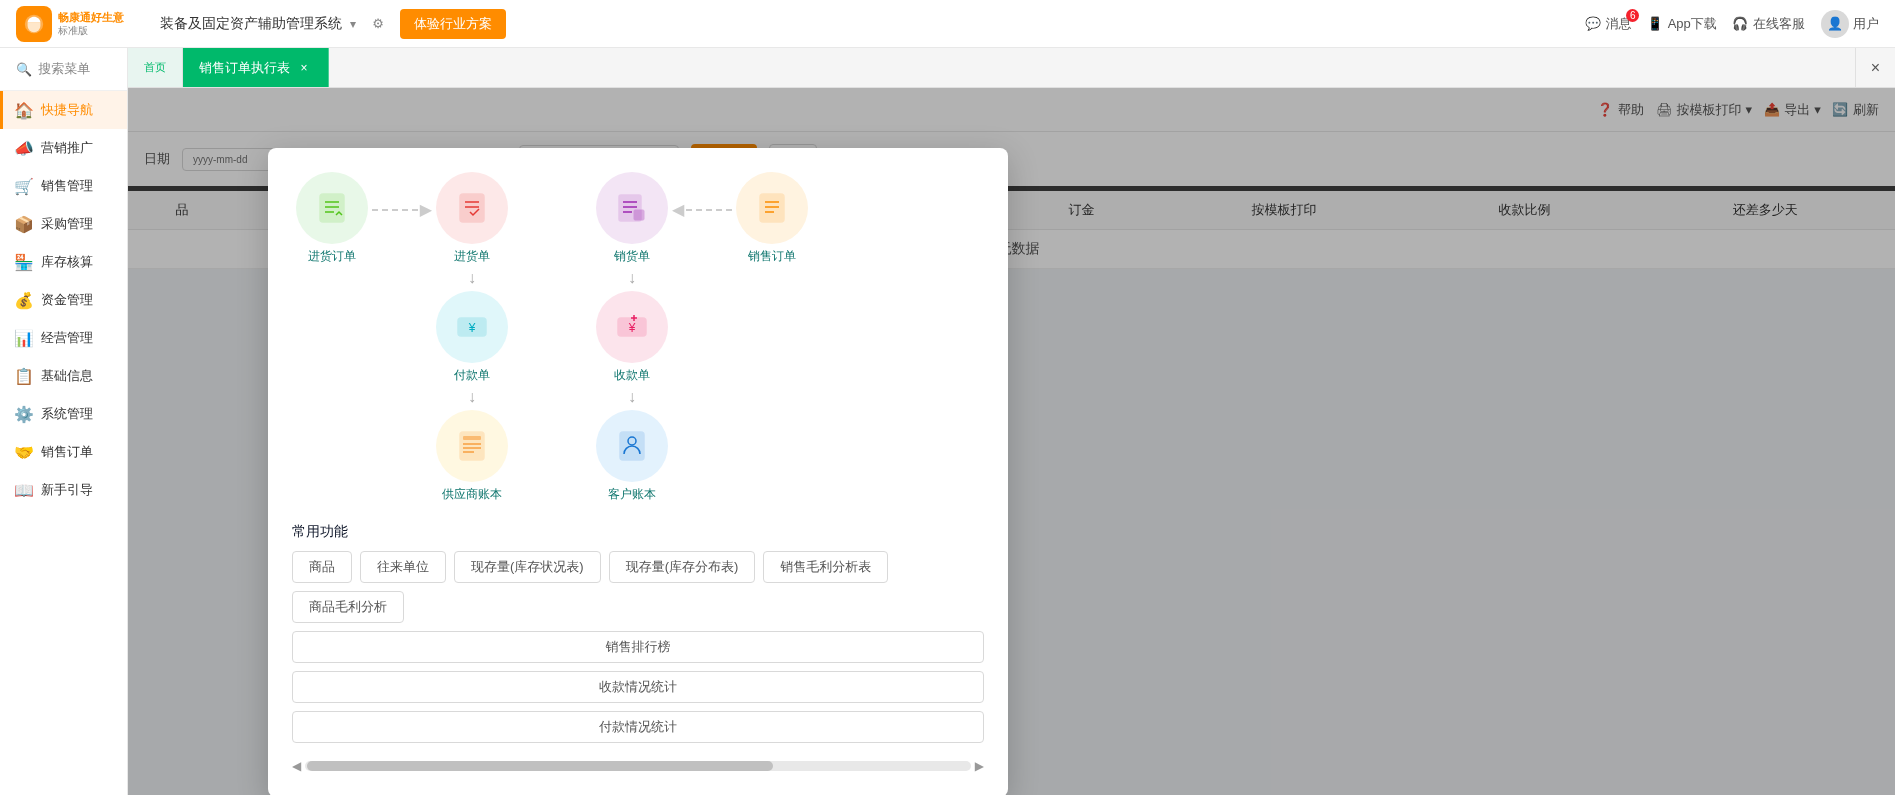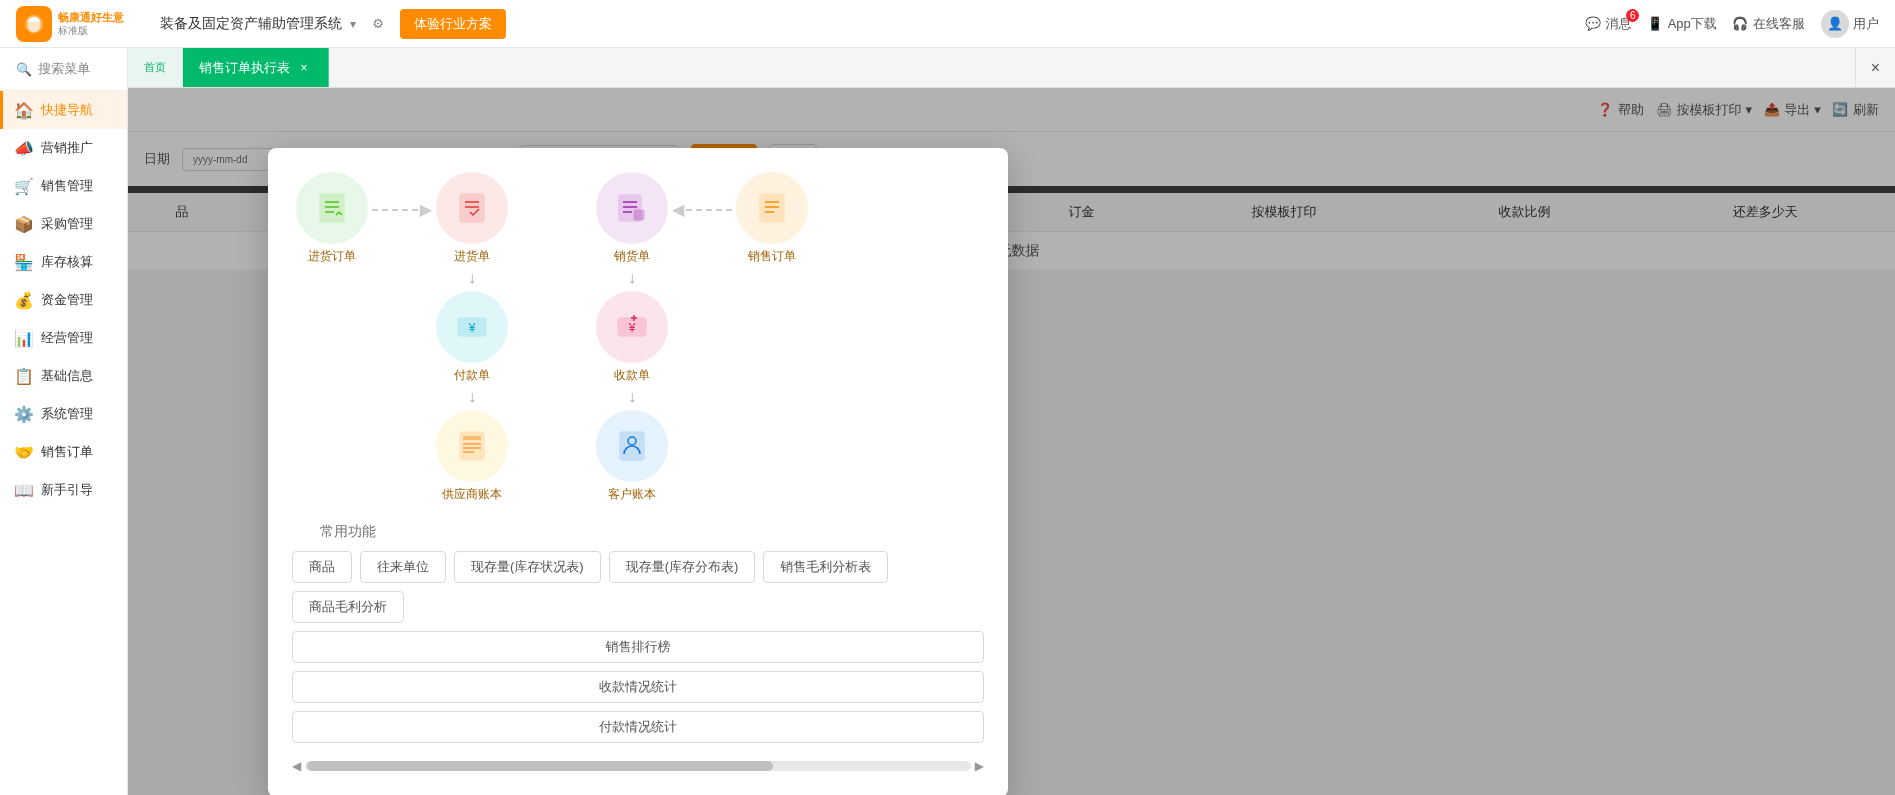--- a/index.html
+++ b/index.html
@@ -43,44 +43,44 @@
     .tab-home { padding: 0 16px; display: flex; align-items: center; background: #e8f5f0; color: #00b96b; font-size: 11px; cursor: pointer; border-right: 1px solid #e0e0e0; }
     .tab-item { padding: 0 16px; display: flex; align-items: center; background: #00b96b; color: #fff; font-size: 13px; cursor: pointer; border-right: 1px solid rgba(255,255,255,0.3); gap: 6px; }
     .tab-item .tab-close { width: 16px; height: 16px; display: flex; align-items: center; justify-content: center; border-radius: 50%; font-size: 12px; }
     .tab-spacer { flex: 1; }
     .tab-close-right { width: 40px; height: 40px; display: flex; align-items: center; justify-content: center; cursor: pointer; color: #555; font-size: 16px; border-left: 1px solid #e0e0e0; }
 
     
     .page-header { height: 44px; background: #fff; display: flex; align-items: center; padding: 0 16px; gap: 12px; border-bottom: 1px solid #e8e8e8; }
     .page-header-right { margin-left: auto; display: flex; align-items: center; gap: 12px; }
     .header-action { display: flex; align-items: center; gap: 4px; color: #555; font-size: 13px; cursor: pointer; }
-    .page-filter { background: #fff; padding: 12px 16px; border-bottom: 7px solid #404040; display: flex; align-items: center; gap: 12px; flex-wrap: wrap; }
+    .page-filter { background: #fff; padding: 12px 16px; border-bottom: 5px solid #404040; display: flex; align-items: center; gap: 12px; flex-wrap: wrap; }
     .filter-label { color: #555; font-size: 13px; }
     .filter-input { border: 1px solid #d9d9d9; border-radius: 4px; padding: 5px 10px; font-size: 10px; width: 200px; }
     .filter-select { border: 1px solid #d9d9d9; border-radius: 4px; padding: 5px 10px; font-size: 13px; width: 160px; background: #fff; }
     .btn-query { background: #ff8c00; color: #fff; border: none; border-radius: 4px; padding: 6px 20px; font-size: 13px; cursor: pointer; }
     .btn-setting { background: #fff; color: #555; border: 1px solid #d9d9d9; border-radius: 4px; padding: 5px 10px; font-size: 13px; cursor: pointer; }
     .more-conditions { color: #00b96b; font-size: 13px; cursor: pointer; }
 
     
     .table-container { background: #fff; flex: 1; overflow: auto; }
     .data-table { width: 100%; border-collapse: collapse; font-size: 13px; }
     .data-table th { background: #fafafa; border-bottom: 1px solid #e8e8e8; padding: 10px 12px; text-align: center; color: #333; font-weight: 500; white-space: nowrap; }
     .data-table td { border-bottom: 1px solid #f0f0f0; padding: 10px 12px; text-align: center; color: #555; white-space: nowrap; }
     .empty-data { text-align: center; color: #999; padding: 40px; font-size: 14px; }
 
     
     .modal-overlay { position: absolute; top: 0; left: 0; right: 0; bottom: 0; background: rgba(0,0,0,0.3); z-index: 100; display: flex; align-items: flex-start; justify-content: flex-start; padding: 60px 0 0 140px; }
     .modal-box { background: #fff; border-radius: 8px; box-shadow: 0 8px 32px rgba(0,0,0,0.2); width: 740px; padding: 24px; position: relative; }
     .flow-node { width: 72px; height: 72px; border-radius: 50%; display: flex; align-items: center; justify-content: center; font-size: 28px; }
-    .flow-node-label { font-size: 12px; color: #a16207; margin-top: 4px; text-align: center; }
+    .flow-node-label { font-size: 12px; color: #0f766e; margin-top: 4px; text-align: center; }
     .flow-node.green { background: #e8f5e9; color: #4caf50; }
 
     .common-funcs { margin-bottom: 16px; }
-    .common-funcs-title { font-size: 14px; color: #737373; margin-bottom: 10px; font-weight: 500; margin-left: 28px; }
+    .common-funcs-title { font-size: 14px; color: #0f172a; margin-bottom: 10px; font-weight: 500; }
     .func-buttons { display: flex; flex-wrap: wrap; gap: 8px; }
     .func-btn { border: 1px solid #d9d9d9; border-radius: 4px; padding: 6px 16px; font-size: 13px; color: #555; background: #fff; cursor: pointer; }
 
     
     .modal-scroll { margin-top: 12px; }
     .solid-arrow-v { display: flex; justify-content: center; color: #aaa; font-size: 16px; }
   </style>
 </head>
 <body>
 

